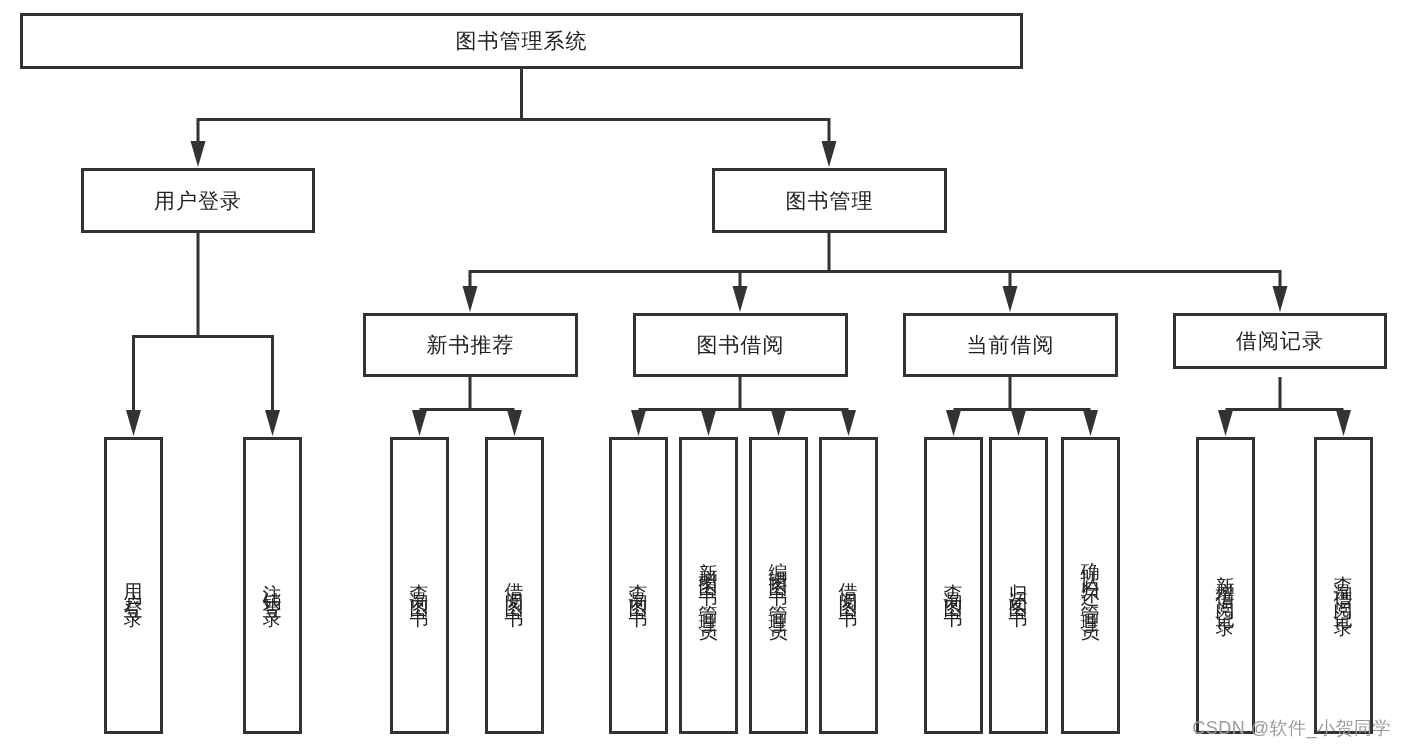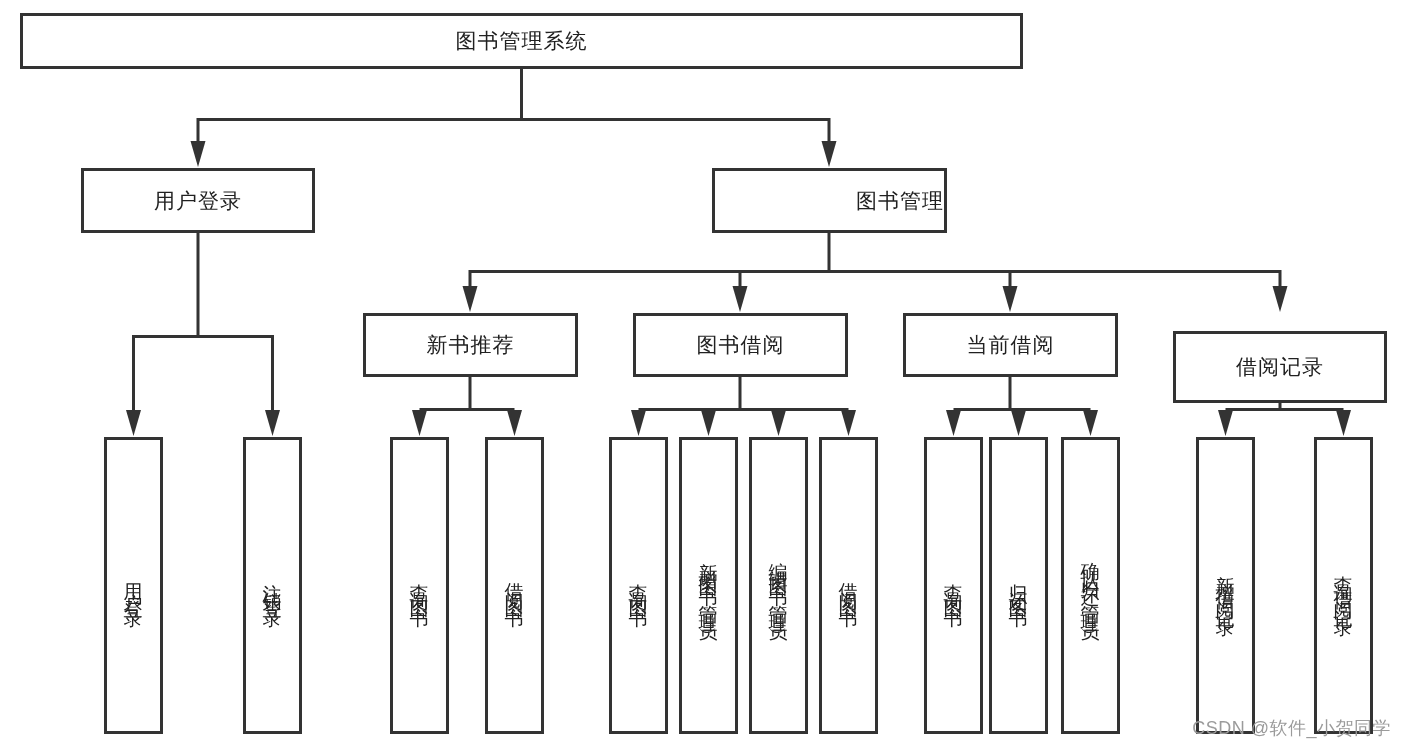--- a/index.html
+++ b/index.html
@@ -43,25 +43,25 @@
   }
   .leaf .vtext {
     writing-mode: vertical-rl;
     letter-spacing: 0.45em;
     line-height: 1;
     white-space: nowrap;
   }
   
   .n-root   { left: 20px;   top: 13px;  width: 1003px; height: 56px; }
   .n-login  { left: 81px;   top: 168px; width: 234px;  height: 65px; }
-  .n-mgmt   { left: 712px;  top: 168px; width: 235px;  height: 65px; justify-content: flex-end; }
+  .n-mgmt   { left: 712px;  top: 168px; width: 235px;  height: 65px; }
   .n-rec    { left: 363px;  top: 313px; width: 215px;  height: 64px; }
   .n-borrow { left: 633px;  top: 313px; width: 215px;  height: 64px; }
   .n-cur    { left: 903px;  top: 313px; width: 215px;  height: 64px; justify-content: center; }
-  .n-recd   { left: 1173px; top: 331px; width: 214px;  height: 72px; }
+  .n-recd   { left: 1173px; top: 313px; width: 214px;  height: 56px; }
   
   .lf { top: 437px; height: 297px; width: 59px; }
   .lf-1  { left: 104px; }
   .lf-2  { left: 243px; }
   .lf-3  { left: 390px; }
   .lf-4  { left: 485px; }
   .lf-5  { left: 609px; }
   .lf-6  { left: 679px; }
   .lf-7  { left: 749px; }
   .lf-8  { left: 819px; }

